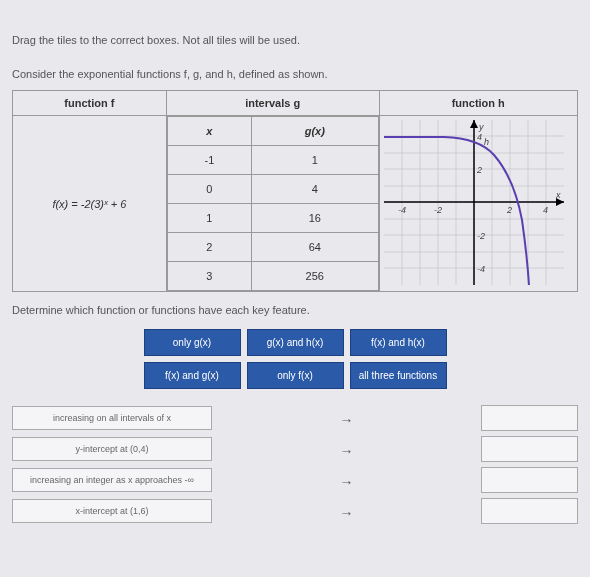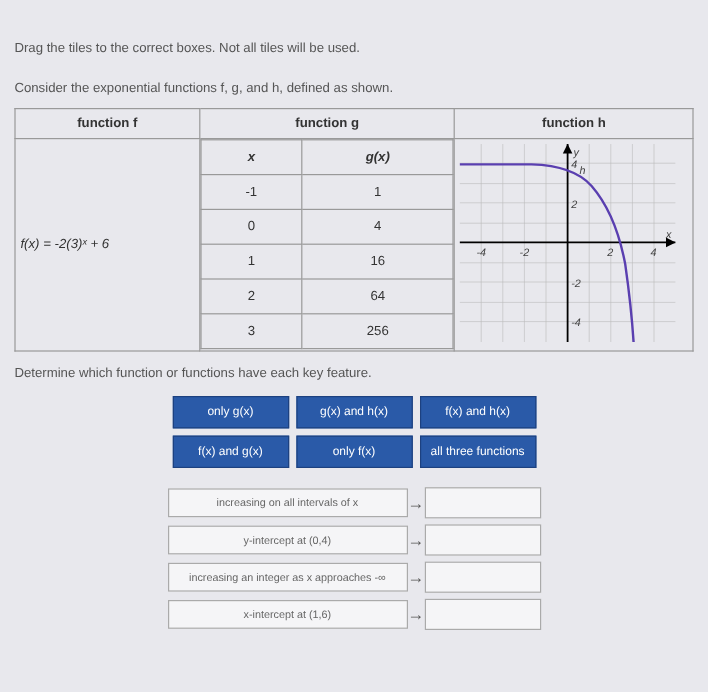--- a/index.html
+++ b/index.html
@@ -8,49 +8,49 @@
     font-family: Arial, sans-serif;
     font-size: 11px;
     background: #e8e8ed;
     color: #333;
     width: 566px;
   }
   .instr { color: #555; margin-bottom: 10px; margin-top: 22px; }
   .main-table { border-collapse: collapse; width: 100%; }
   .main-table td, .main-table th { border: 1px solid #999; }
   .main-table th { font-weight: bold; text-align: center; padding: 6px; background: #e8e8ed; }
-  .f-col { width: 150px; vertical-align: middle; padding: 4px;}
+  .f-col { width: 150px; text-align:center; vertical-align: middle; padding: 4px;}
   .g-col { width: 220px; padding:0; vertical-align: top;}
   .h-col { width: 190px; vertical-align: top; padding:4px;}
   .inner-table { border-collapse: collapse; width: 100%; }
   .inner-table td, .inner-table th { border: 1px solid #999; text-align:center; padding: 8px 4px; font-size:11px;}
   .inner-table th { font-style: italic; font-weight:bold;}
   .graph { width: 180px; height: 165px; position: relative; }
   .tiles-row { display:flex; gap:6px; justify-content:center; margin: 6px 0; }
   .tile { background:#2a5aa8; color:#fff; font-size:10px; padding:7px 0; text-align:center; cursor:move; border:1px solid #1d4180; width:95px;}
   .features { margin-top: 16px; }
-  .feature-row { display:flex; align-items:center; justify-content:center; margin:5px 0;}
+  .feature-row { display:flex; align-items:center; justify-content:space-between; margin:5px 0;}
   .feature-label { width:190px; border:1px solid #aaa; background:#f5f5f7; text-align:center; padding:6px 4px; font-size:9px; color:#666;}
   .arrow { color:#555; font-size:14px;}
   .drop { width:95px; height:24px; border:1px solid #aaa; background:#f5f5f7;}
   .ftext { font-style: italic;}
   .sub-instr { color:#555; margin:12px 0 13px 0;}
   svg text { font-size:9px; font-style:italic; fill:#444; font-family:Arial;}
 </style>
 </head>
 <body>
 
 <div class="instr">Drag the tiles to the correct boxes. Not all tiles will be used.</div>
 <div class="instr">Consider the exponential functions f, g, and h, defined as shown.</div>
 
 <table class="main-table">
   <tbody>
       <tr>
     <th>function f</th>
-    <th>function g</th>
+    <th>intervals g</th>
     <th>function h</th>
   </tr>
   <tr>
     <td class="f-col">
       <span class="ftext">f(x) = -2(3)ˣ + 6</span>
     </td>
     <td class="g-col">
       <table class="inner-table">
         <tbody>
               <tr>

